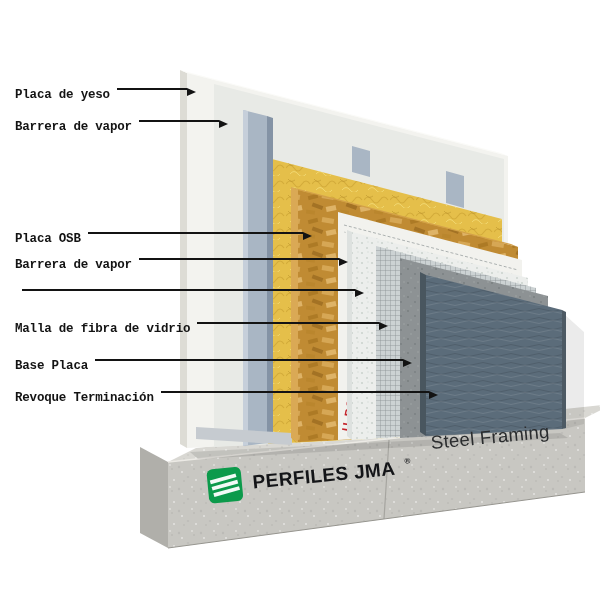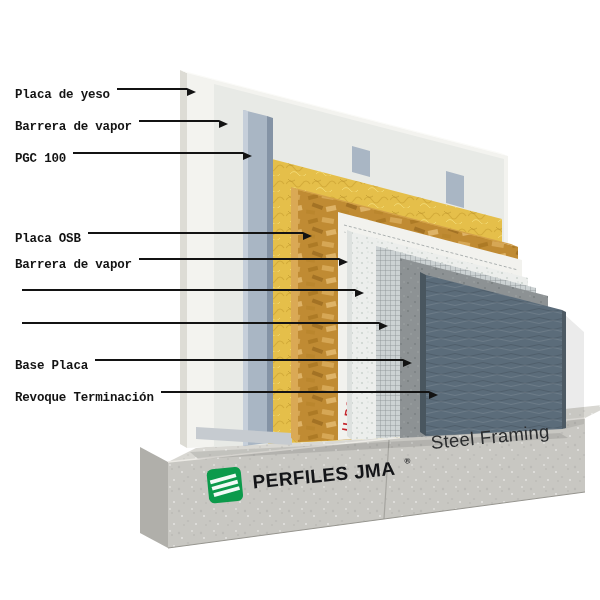--- a/index.html
+++ b/index.html
@@ -147,40 +147,36 @@
   <div class="label" style="left:15px;top:88px;width:181px">
     <span class="txt">Placa de yeso</span>
     <span class="line"></span>
     <span class="head"></span>
   </div>
   <div class="label" style="left:15px;top:120px;width:213px">
     <span class="txt">Barrera de vapor</span>
     <span class="line"></span>
     <span class="head"></span>
   </div>
-  <div class="label" style="left:15px;top:152px;width:237px">
-    <span class="txt">PGC 100</span>
-    <span class="line"></span>
-    <span class="head"></span>
-  </div>
   <div class="label" style="left:15px;top:232px;width:297px">
     <span class="txt">Placa OSB</span>
     <span class="line"></span>
     <span class="head"></span>
   </div>
   <div class="label" style="left:15px;top:258px;width:333px">
     <span class="txt">Barrera de vapor</span>
     <span class="line"></span>
     <span class="head"></span>
   </div>
   <div class="label" style="left:15px;top:289px;width:349px">
     <span class="line"></span>
     <span class="head"></span>
   </div>
   <div class="label" style="left:15px;top:322px;width:373px">
+    <span class="txt">Malla de fibra de vidrio</span>
     <span class="line"></span>
     <span class="head"></span>
   </div>
   <div class="label" style="left:15px;top:359px;width:397px">
     <span class="txt">Base Placa</span>
     <span class="line"></span>
     <span class="head"></span>
   </div>
   <div class="label" style="left:15px;top:391px;width:423px">
     <span class="txt">Revoque Terminación</span>

